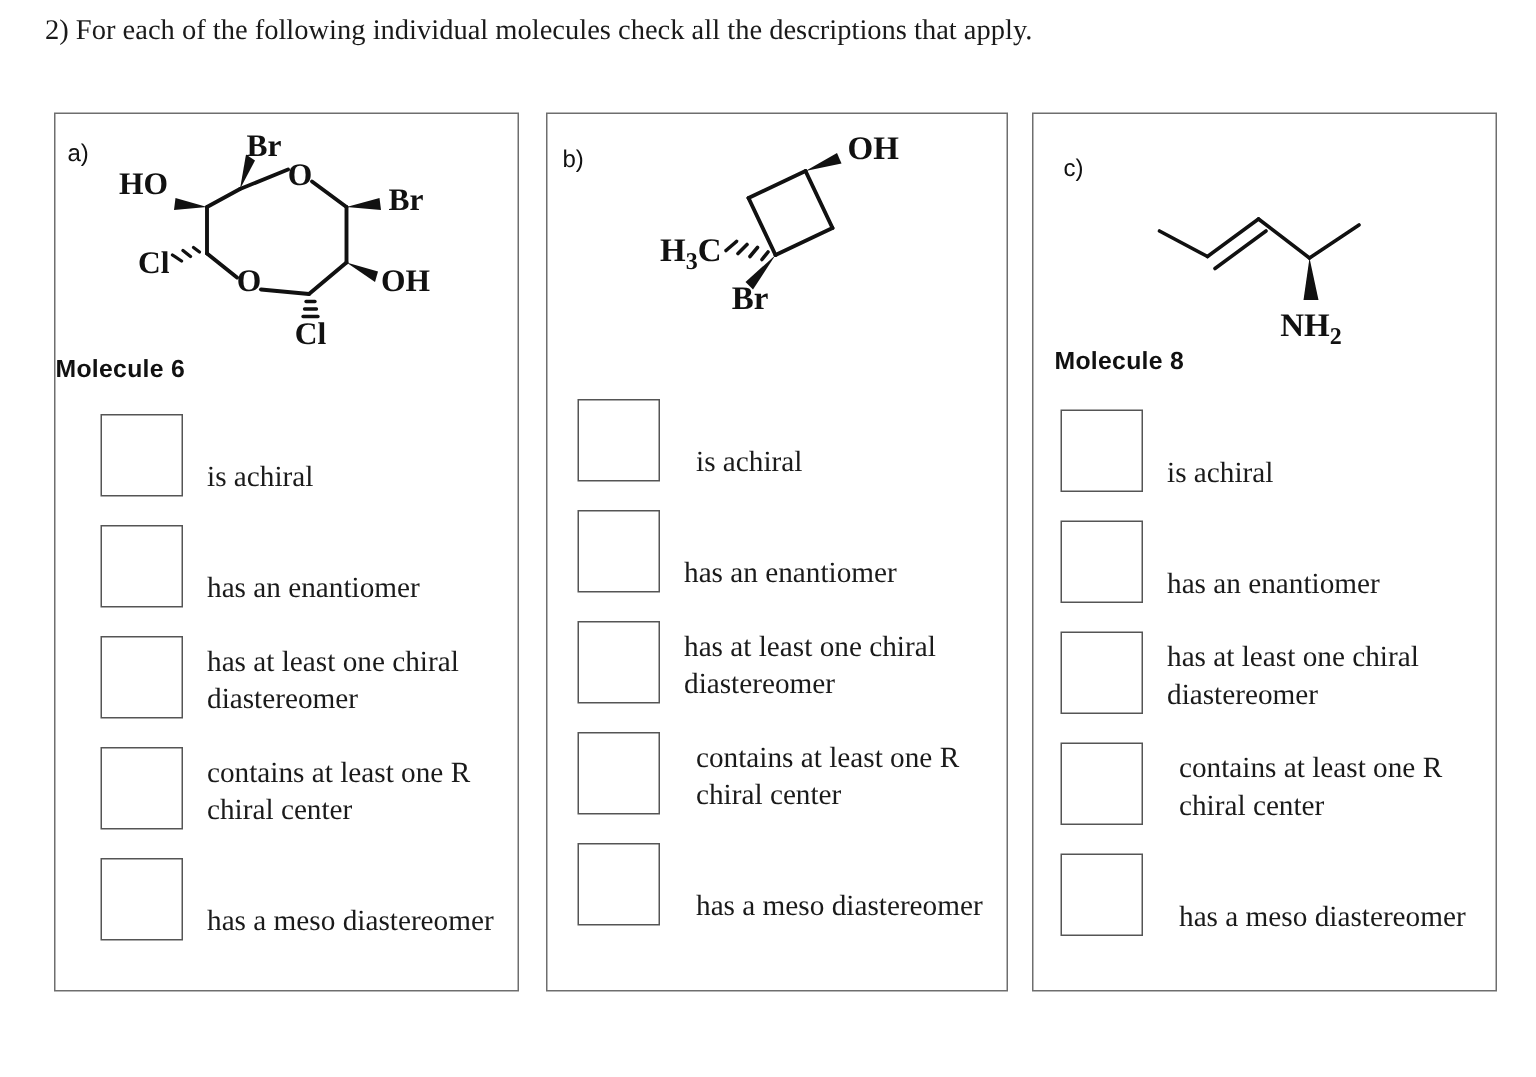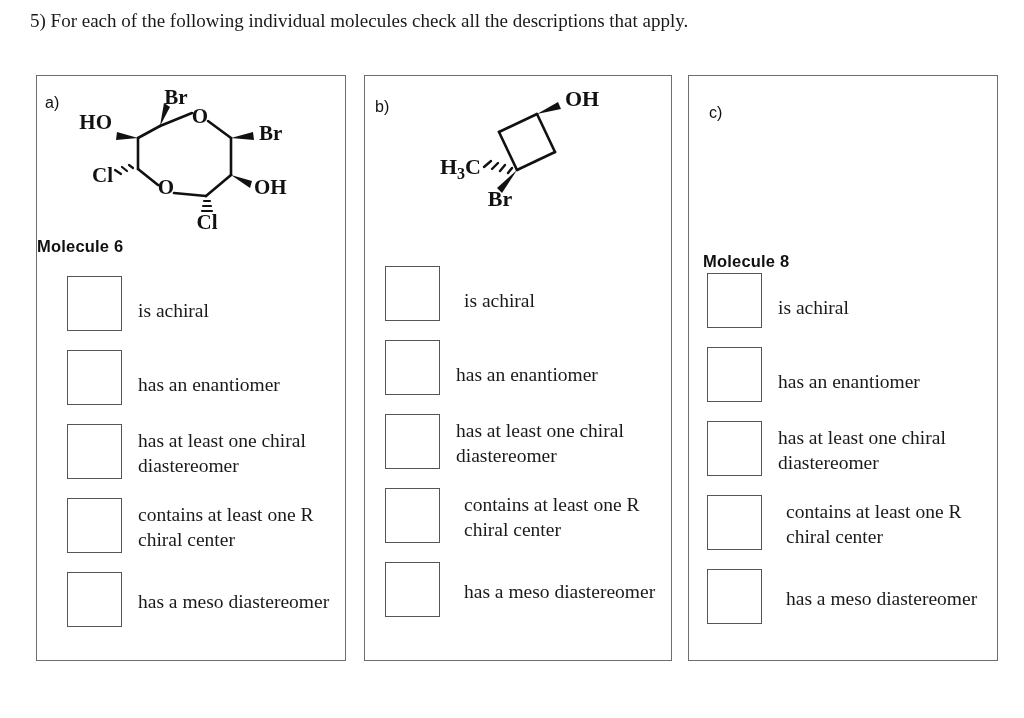--- a/index.html
+++ b/index.html
@@ -63,35 +63,35 @@
     position: absolute;
     width: 100%;
     font-family: "Liberation Sans", sans-serif;
     font-weight: bold;
     font-size: 16.5px;
     letter-spacing: 0.2px;
     color: #111111;
   }
   #panel-a .mol-name { top: 161px; }
   #panel-b .mol-name { top: 160px; left: 10px; }
-  #panel-c .mol-name { top: 176px; left: 14px; }
+  #panel-c .mol-name { top: 156px; left: 14px; }
 
   
   .options {
     position: absolute;
     left: 0;
     width: 100%;
   }
   #panel-a .options { top: 200px; padding-left: 30px; }
   #panel-b .options { top: 190px; padding-left: 20px; }
   #panel-c .options { top: 197px; padding-left: 18px; }
 
   .option-row {
     display: flex;
-    align-items: center;
+    align-items: flex-end;
     margin-bottom: 19px;
   }
   .checkbox {
     flex: 0 0 auto;
     width: 55px;
     height: 55px;
     box-sizing: border-box;
     border: 1.5px solid #555555;
     background: #ffffff;
     margin-right: 16px;
@@ -103,21 +103,21 @@
     color: #1a1a1a;
     padding-top: 13px;
     max-width: 208px;
   }
   .option-label.two-line { padding-top: 3px; }
   .option-label.indented { padding-left: 8px; }
 </style>
 </head>
 <body>
 
-<div class="prompt">5) For each of the following individual molecules check all the descriptions that apply.</div>
+<div class="prompt">2) For each of the following individual molecules check all the descriptions that apply.</div>
 
 <div class="panel" id="panel-a">
   <div class="panel-letter">a)</div>
 
   <div class="structure">
     <svg width="310" height="160" viewBox="0 0 310 160" xmlns="http://www.w3.org/2000/svg">
       <g stroke="#111111" stroke-width="2.6" fill="none" stroke-linecap="round">
 
         <line x1="123" y1="50" x2="155" y2="37"></line>
 
@@ -244,20 +244,36 @@
     <div class="option-row">
       <div class="checkbox"></div>
       <div class="option-label two-line indented">has a meso diastereomer</div>
     </div>
   </div>
 </div>
 
 <div class="panel" id="panel-c">
   <div class="panel-letter">c)</div>
 
+  <div class="structure">
+    <svg width="310" height="170" viewBox="0 0 310 170" xmlns="http://www.w3.org/2000/svg">
+      <g stroke="#111111" stroke-width="2.4" fill="none" stroke-linecap="round">
+
+        <line x1="84" y1="78" x2="116" y2="95"></line>
+
+        <line x1="116" y1="95" x2="150" y2="70"></line>
+        <line x1="121" y1="103" x2="155" y2="78"></line>
+        <line x1="150" y1="70" x2="184" y2="96"></line>
+        <line x1="184" y1="96" x2="217" y2="74"></line>
+      </g>
+
+      <polygon points="184,96 180,124 190,124" fill="#111111"></polygon>
+      <text x="185" y="148" font-family="Liberation Serif, serif" font-size="22" fill="#111111" text-anchor="middle">NH<tspan font-size="16" dy="5">2</tspan></text>
+    </svg>
+  </div>
 
   <div class="mol-name">Molecule 8</div>
 
   <div class="options">
     <div class="option-row">
       <div class="checkbox"></div>
       <div class="option-label">is achiral</div>
     </div>
     <div class="option-row">
       <div class="checkbox"></div>

